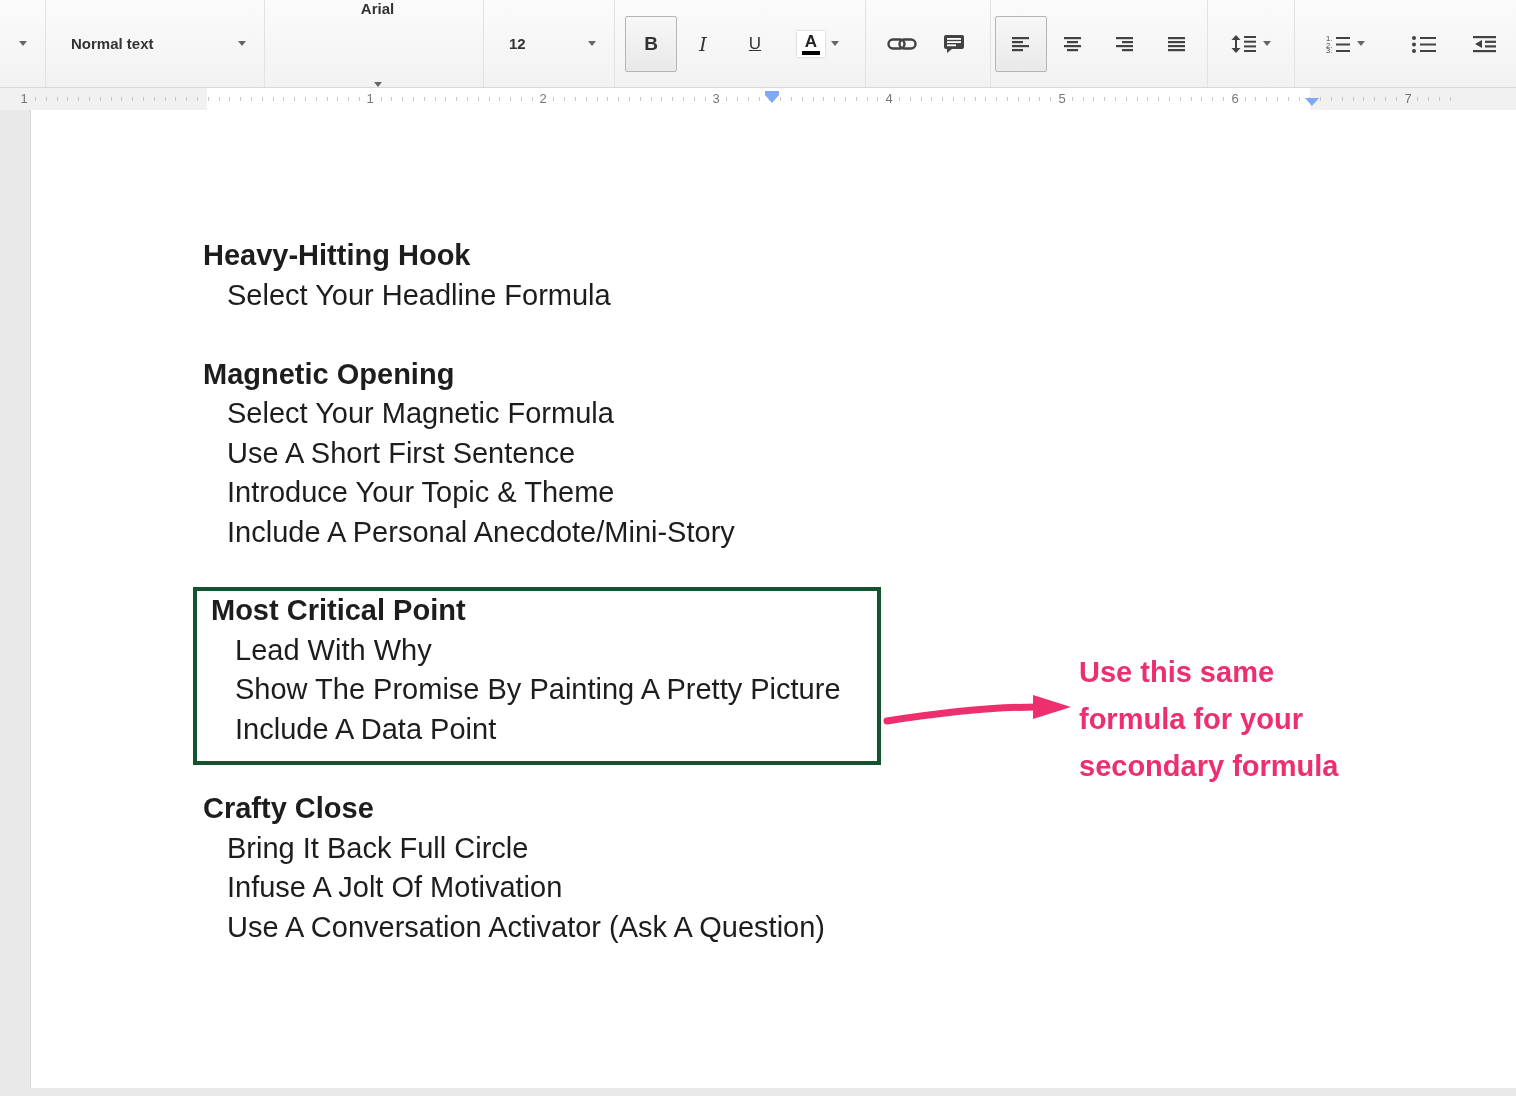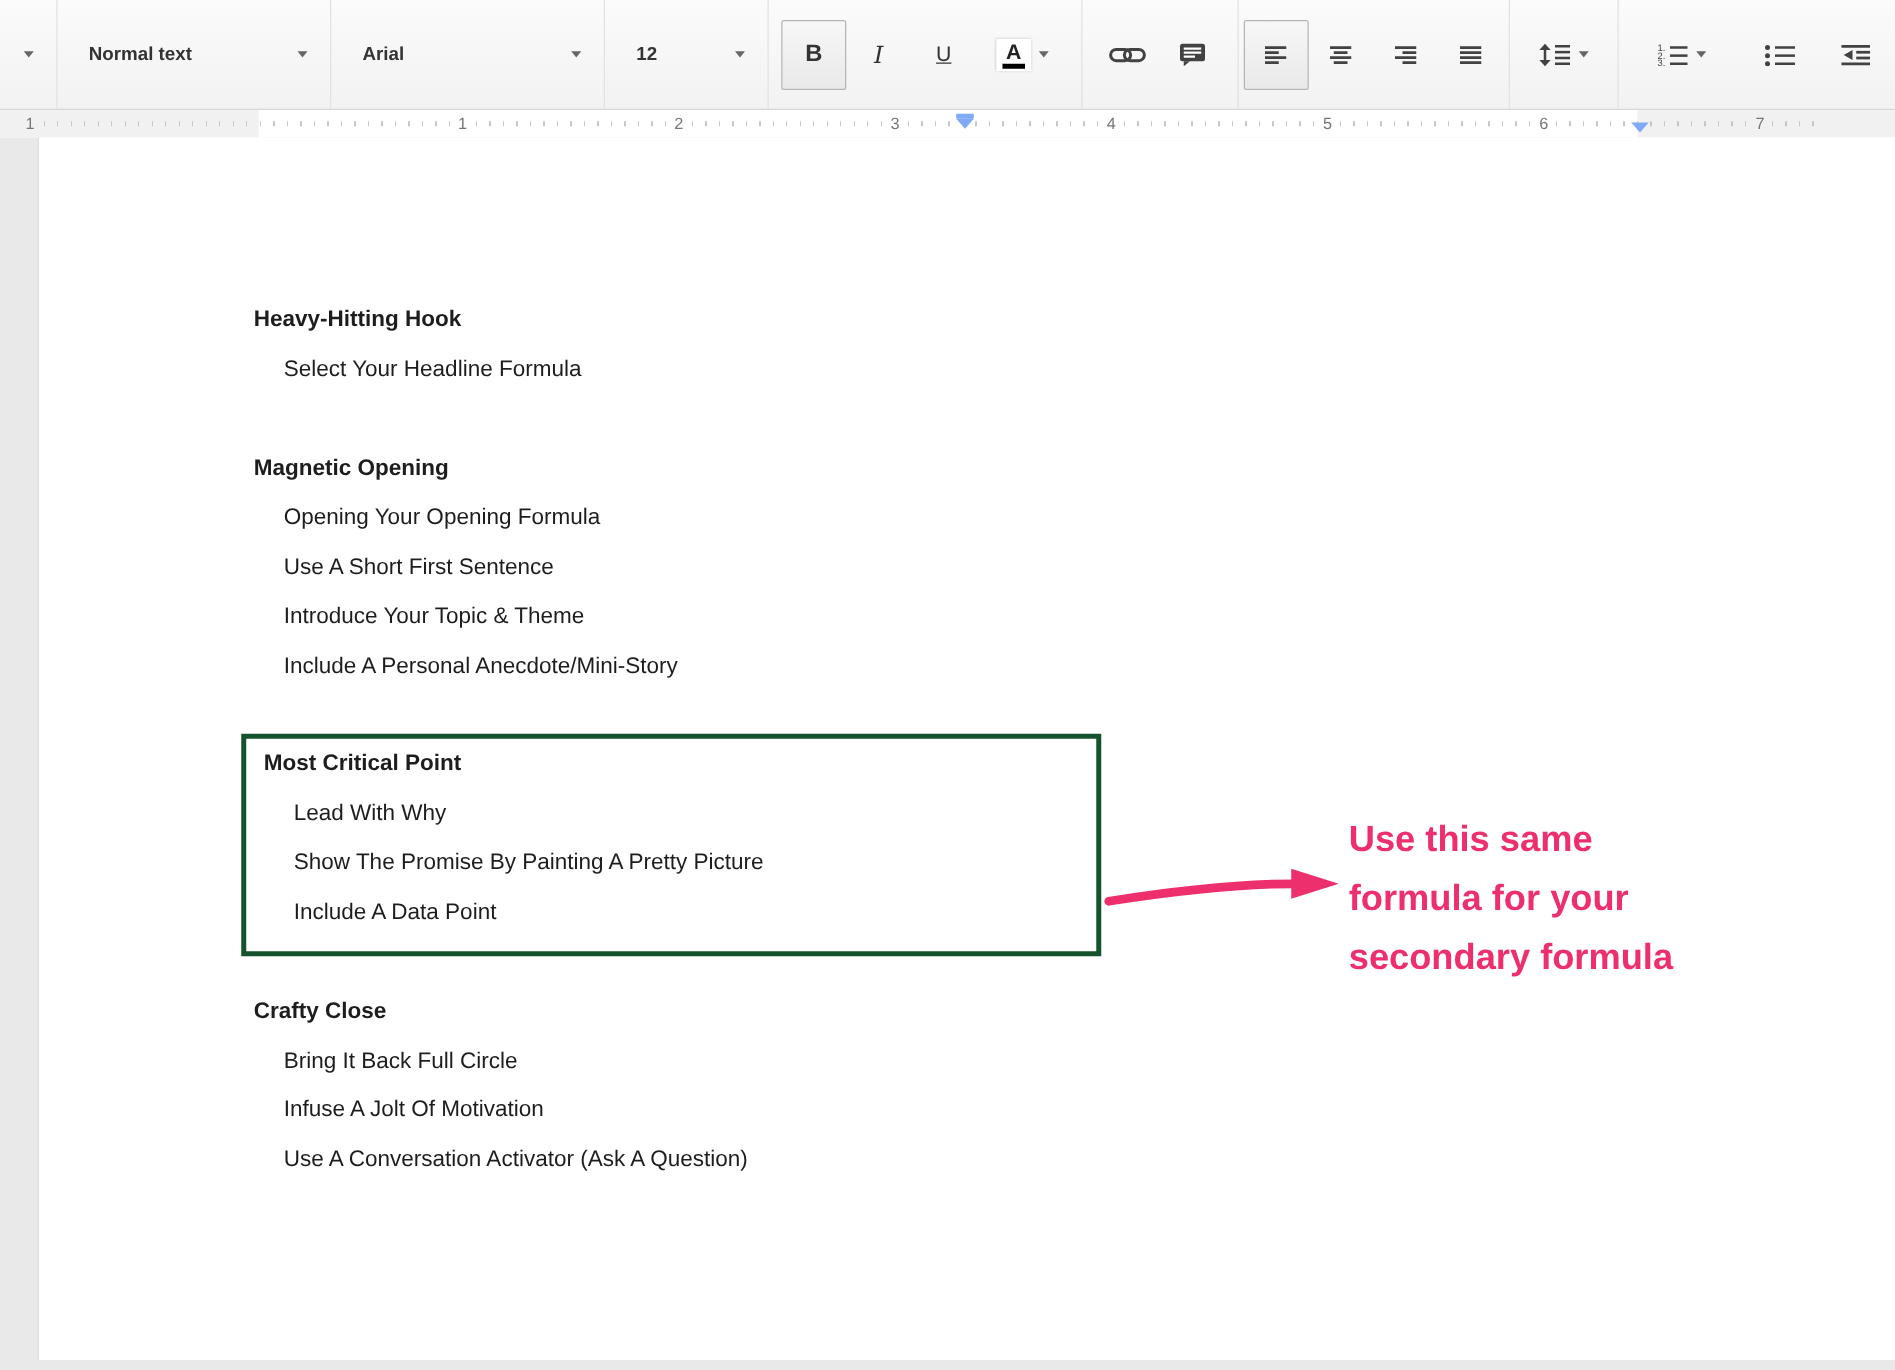--- a/index.html
+++ b/index.html
@@ -10,21 +10,21 @@
   .toolbar {
     position:absolute; left:0; top:0; width:1516px; height:88px;
     background:linear-gradient(#fbfbfb,#f2f2f2);
     border-bottom:1px solid #d8d8d8;
     display:flex; align-items:stretch;
   }
   .tb-sep { width:1px; background:#e2e2e2; flex:0 0 auto; }
   .tb-cell { display:flex; align-items:center; justify-content:center; flex:0 0 auto; cursor:pointer; }
   .tb-overflow { width:45px; }
   .tb-dd { justify-content:space-between; padding:0 18px 0 25px; }
-  .dd-style { width:218px; } .dd-font { width:218px; } .dd-size { width:130px; }
+  .dd-style { width:218px; } .dd-font { width:218px;flex-direction:column; } .dd-size { width:130px; }
   .dd-label { font-size:15px; font-weight:bold; color:#333; }
   .dd-arrow { width:0; height:0; border-left:4px solid transparent; border-right:4px solid transparent; border-top:5px solid #666; display:inline-block; }
   .tb-group { display:flex; align-items:center; padding:0 10px; }
   .tb-group.align { padding:0 4px; }
   .tb-btn { width:52px; height:56px; display:flex; align-items:center; justify-content:center; border:1px solid transparent; border-radius:2px; cursor:pointer; }
   .tb-btn.active { border:1px solid #b5b5b5; background:linear-gradient(#f7f7f7,#e9e9e9); }
   .glyph-b { font-size:19px; font-weight:bold; color:#333; }
   .glyph-i { font-family:"DejaVu Serif", serif; font-style:italic; font-size:19px; color:#333; }
   .glyph-u { font-size:17px; color:#333; text-decoration:underline; }
   .color-btn { width:74px; gap:6px; }
@@ -40,21 +40,21 @@
   .ruler-ticks { position:absolute; left:35px; width:1420px; top:9px; height:4px;
     background:repeating-linear-gradient(to right,#c6c6c6 0,#c6c6c6 1px,transparent 1px,transparent 10.8px); }
   .ruler-num { position:absolute; top:3px; font-size:13px; color:#777; transform:translateX(-50%); padding:0 3px; background:#fff; line-height:16px; }
   .ruler-num.in-margin { background:#f1f1f1; }
   .indent-marker { position:absolute; }
   .im-bar { width:14px; height:4px; background:#7fa8f6; }
   .im-tri { width:0; height:0; border-left:7px solid transparent; border-right:7px solid transparent; border-top:8px solid #7fa8f6; }
 
   
   .page { position:absolute; left:30px; top:110px; width:1486px; height:978px; background:#fff; border-left:1px solid #d8d8d8; }
-  .page-content { padding:126px 0 0 172px; font-size:18px; line-height:39.5px; color:#1d1d1d; }
+  .page-content { padding:126px 0 0 172px; font-size:29px; line-height:39.5px; color:#1d1d1d; }
   .section { margin-bottom:39.5px; }
   .doc-heading { font-weight:bold; }
   .doc-item { padding-left:24px; }
   .highlight-box { border:4px solid #14532d; width:688px; margin-left:-10px; margin-top:-4.5px; margin-bottom:24px; padding:0 0 12px 14px; }
 
   
   .annotation { position:absolute; left:1048px; top:539px; font-size:29px; line-height:47px; font-weight:bold; color:#ed2f6d;
     text-shadow:2px 0 0 #fff,-2px 0 0 #fff,0 2px 0 #fff,0 -2px 0 #fff,1px 1px 0 #fff,-1px -1px 0 #fff,1px -1px 0 #fff,-1px 1px 0 #fff; }
   .arrow-svg { position:absolute; left:850px; top:575px; }
 
@@ -236,21 +236,21 @@
 <div class="page">
   <div class="page-content">
 
     <div class="section">
       <div class="doc-heading">Heavy-Hitting Hook</div>
       <div class="doc-item">Select Your Headline Formula</div>
     </div>
 
     <div class="section">
       <div class="doc-heading">Magnetic Opening</div>
-      <div class="doc-item">Opening Your Opening Formula</div>
+      <div class="doc-item">Select Your Magnetic Formula</div>
       <div class="doc-item">Use A Short First Sentence</div>
       <div class="doc-item">Introduce Your Topic &amp; Theme</div>
       <div class="doc-item">Include A Personal Anecdote/Mini-Story</div>
     </div>
 
     <div class="highlight-box">
       <div class="doc-heading">Most Critical Point</div>
       <div class="doc-item">Lead With Why</div>
       <div class="doc-item">Show The Promise By Painting A Pretty Picture</div>
       <div class="doc-item">Include A Data Point</div>

